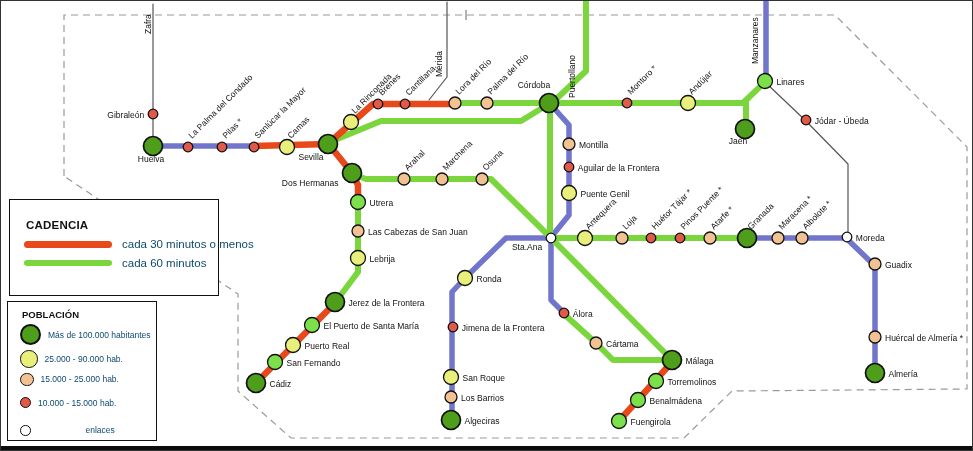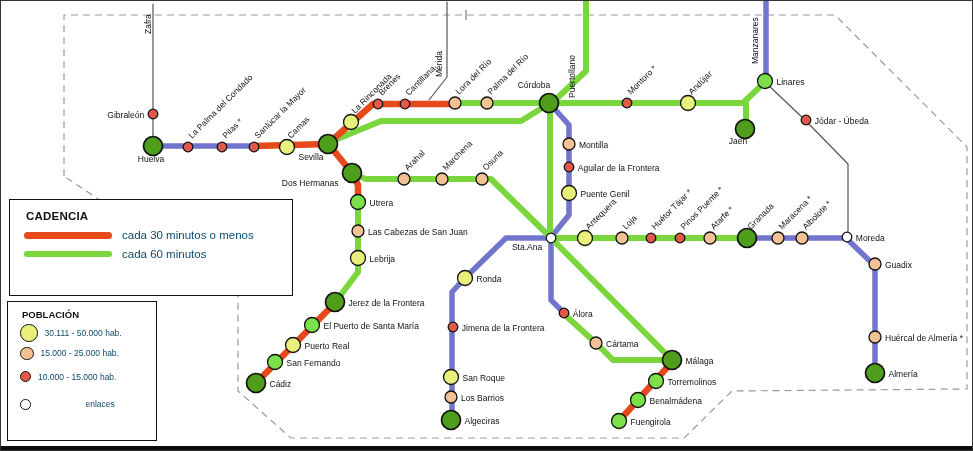--- a/index.html
+++ b/index.html
@@ -6,21 +6,21 @@
   .frame{
     position:relative;width:973px;height:451px;background:#ffffff;
     border:1px solid #333;box-sizing:border-box;overflow:hidden;
   }
   svg{position:absolute;left:0;top:0;}
   .bottom-rule{position:absolute;left:0;bottom:0;width:100%;height:4px;background:#0c0c0c;}
   .legend{
     position:absolute;background:#ffffff;border:1px solid #111;box-sizing:border-box;
     z-index:5;
   }
-  .legend.cad{left:8px;top:198px;width:284px;height:97px;padding:8px 0 0 14px;}
+  .legend.cad{left:8px;top:198px;width:210px;height:97px;padding:17px 0 0 14px;}
   .legend.pob{left:6px;top:300px;width:150px;height:140px;padding:6px 0 0 12px;}
   .lg-title{font-weight:bold;color:#111;}
   .cad .lg-title{font-size:11.5px;margin:2px 0 7px 2px;letter-spacing:.2px;}
   .pob .lg-title{font-size:9.5px;margin:1px 0 4px 2px;}
   .lg-row{display:flex;align-items:center;color:#0c4a6e;}
   .cad .lg-row{margin-bottom:7px;}
   .cad .lg-row .sw{width:88px;flex:0 0 88px;border-radius:5px;margin-right:10px;}
   .cad .lg-row span{font-size:11.5px;white-space:nowrap;}
   .pob .lg-row{margin-bottom:3px;}
   .pob .lg-row .dot{border:1.4px solid #111;border-radius:50%;box-sizing:border-box;flex:none;margin-right:7px;}
@@ -199,22 +199,26 @@
           <div class="sw" style="height: 6px; background: rgb(123, 213, 60);"></div>
           <span>cada 60 minutos</span>
         </div>
       </div>
   </div>
 
   <div class="legend pob">
     <div class="lg-title">POBLACIÓN</div>
     <div id="pob-rows">
         <div class="lg-row" style="margin-bottom: 5px;">
+          <div class="dot" style="width: 21px; height: 21px; background: rgb(78, 158, 27); border-width: 2px;"></div>
+          <span>Más de 100.000 habitantes</span>
+        </div>
+        <div class="lg-row" style="margin-bottom: 5px;">
           <div class="dot" style="width: 17.5px; height: 17.5px; background: rgb(233, 239, 123);"></div>
-          <span>30.111 - 50.000 hab.</span>
+          <span>25.000 - 90.000 hab.</span>
         </div>
         <div class="lg-row" style="margin-bottom: 11px;">
           <div class="dot" style="width: 13.5px; height: 13.5px; background: rgb(243, 194, 146);"></div>
           <span>15.000 - 25.000 hab.</span>
         </div>
         <div class="lg-row" style="margin-bottom: 17px;">
           <div class="dot" style="width: 11px; height: 11px; background: rgb(225, 90, 73);"></div>
           <span>10.000 - 15.000 hab.</span>
         </div>
         <div class="lg-row" style="margin-bottom: 2px; gap: 48px;">

